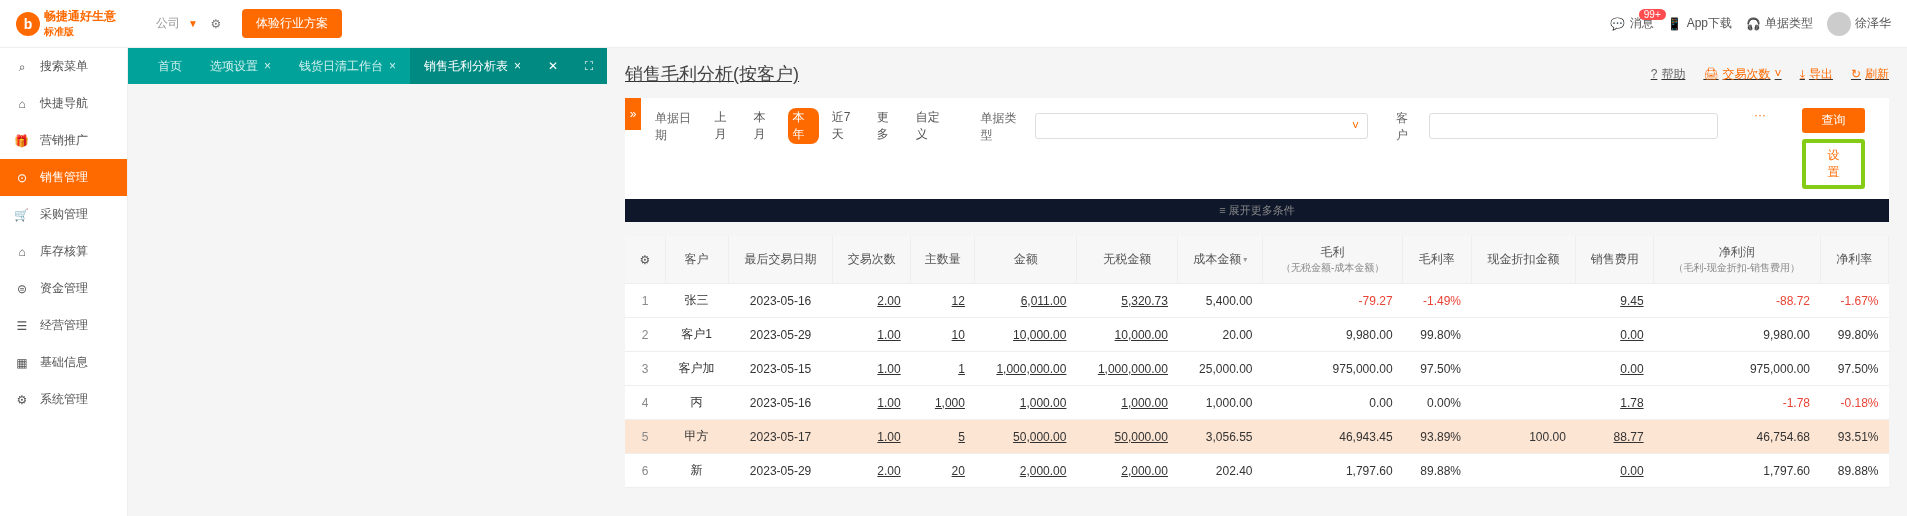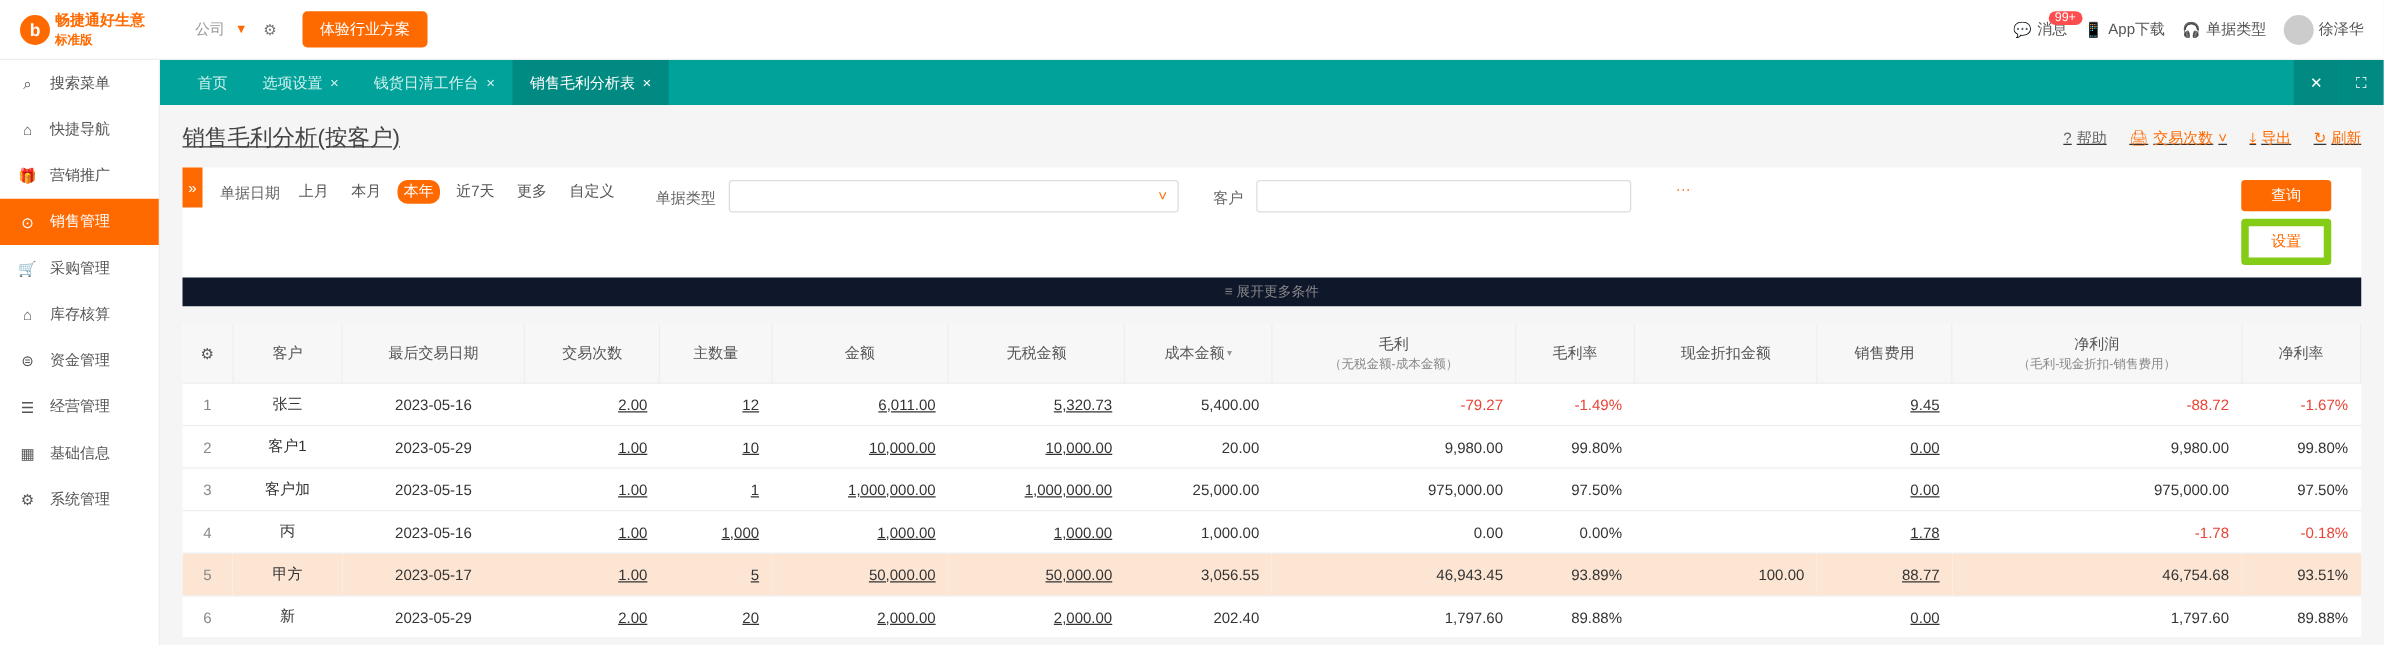--- a/index.html
+++ b/index.html
@@ -23,21 +23,21 @@
     
     .layout { display: flex; height: calc(100vh - 48px); }
     
     
     .sidebar { width: 128px; background: #fff; border-right: 1px solid #eee; }
     .side-item { display: flex; align-items: center; gap: 10px; padding: 10px 14px; cursor: pointer; color: #555; }
     .side-item.active { background: #ff6a00; color: #fff; }
     .side-icon { width: 16px; height: 16px; display: flex; align-items: center; justify-content: center; }
     
     
-    .main { flex: 1; display: flex; flex-direction: column; overflow: hidden; }
+    .main { flex: 1; display: flex; overflow: hidden; }
     .tabs-bar { background: #00a29a; display: flex; align-items: center; height: 36px; padding-left: 16px; }
     .tab { padding: 0 14px; height: 100%; display: flex; align-items: center; gap: 6px; color: #d0f0ee; cursor: pointer; }
     .tab.active { background: #008a82; color: #fff; }
     .tab-close { font-size: 12px; cursor: pointer; }
     .tabs-right { margin-left: auto; display: flex; }
     .tab-ctrl { width: 36px; height: 36px; display: flex; align-items: center; justify-content: center; color: #fff; cursor: pointer; background: #008a82; }
     
     
     .content { flex: 1; padding: 14px 18px; overflow: auto; }
     .page-head { display: flex; align-items: center; margin-bottom: 12px; text-decoration: underline; }
@@ -56,21 +56,21 @@
     .chips { display: flex; gap: 8px; align-items: center; justify-content: center; }
     .chip { color: #555; cursor: pointer; padding: 1px 5px; }
     .chip.active { background: #ff6a00; color: #fff; border-radius: 8px; }
     .date-range { color: #888; font-size: 11px; }
     .filter-field { display: flex; align-items: center; gap: 10px; }
     .filter-input { width: 360px; height: 26px; border: 1px solid #ddd; border-radius: 3px; padding: 0 8px; position: relative; display: flex; align-items: center; justify-content: flex-end; color: #ff6a00; cursor: pointer; }
     .filter-input.short { width: 300px; }
     .filter-buttons { margin-left: auto; display: flex; flex-direction: column; gap: 6px; }
     .btn { padding: 4px 18px; border-radius: 3px; cursor: pointer; text-align: center; }
     .btn-primary { background: #ff6a00; color: #fff; }
-    .btn-outline { border: 6px solid #84cc16; color: #ff6a00; background: #fff; }
+    .btn-outline { border: 4px solid #84cc16; color: #ff6a00; background: #fff; }
     .more-link { color: #ff6a00; cursor: pointer; margin: 0 8px; }
     .expand-bar { text-align: center; padding: 4px 0; color: #888; cursor: pointer; background: #0f172a; font-size: 11px; }
     
     
     .tbl-wrap { margin-top: 14px; background: #fff; }
     table { width: 100%; border-collapse: collapse; }
     th, td { padding: 8px 10px; text-align: right; border-bottom: 1px solid #eee; white-space: nowrap; }
     th { background: #f7f7f7; color: #555; font-weight: normal; text-align: center; border-right: 1px solid #eee; vertical-align: middle; }
     th .sub { font-size: 10px; color: #888; display: block; }
     td:nth-child(1) { text-align: center; width: 40px; color: #888; }

